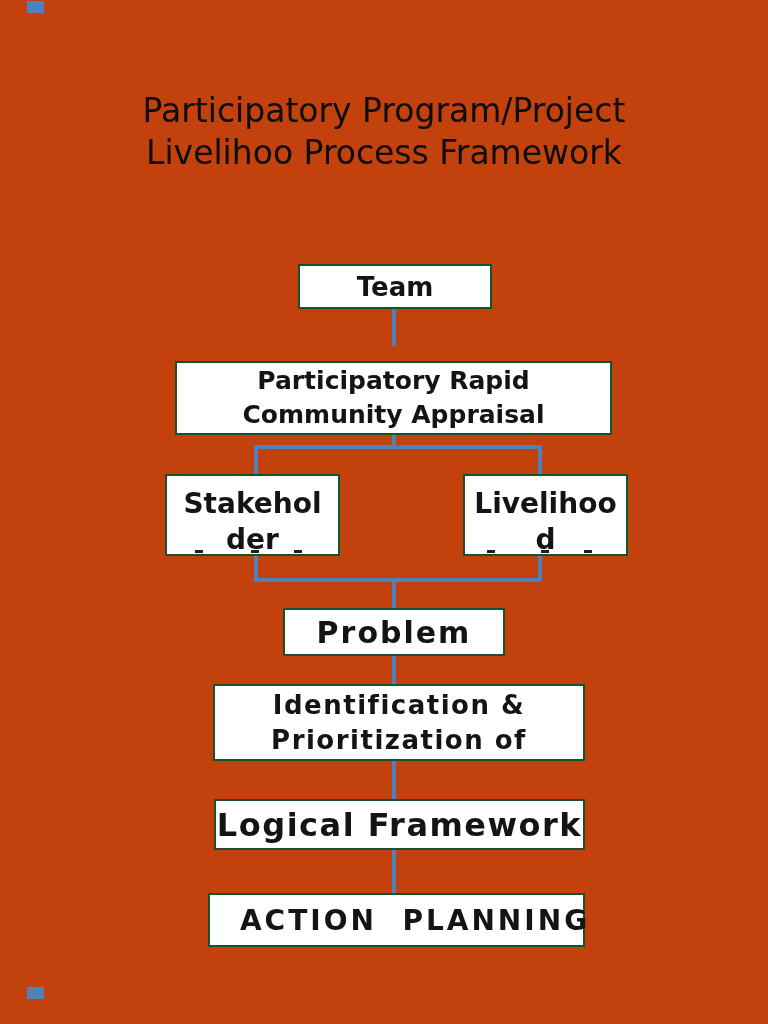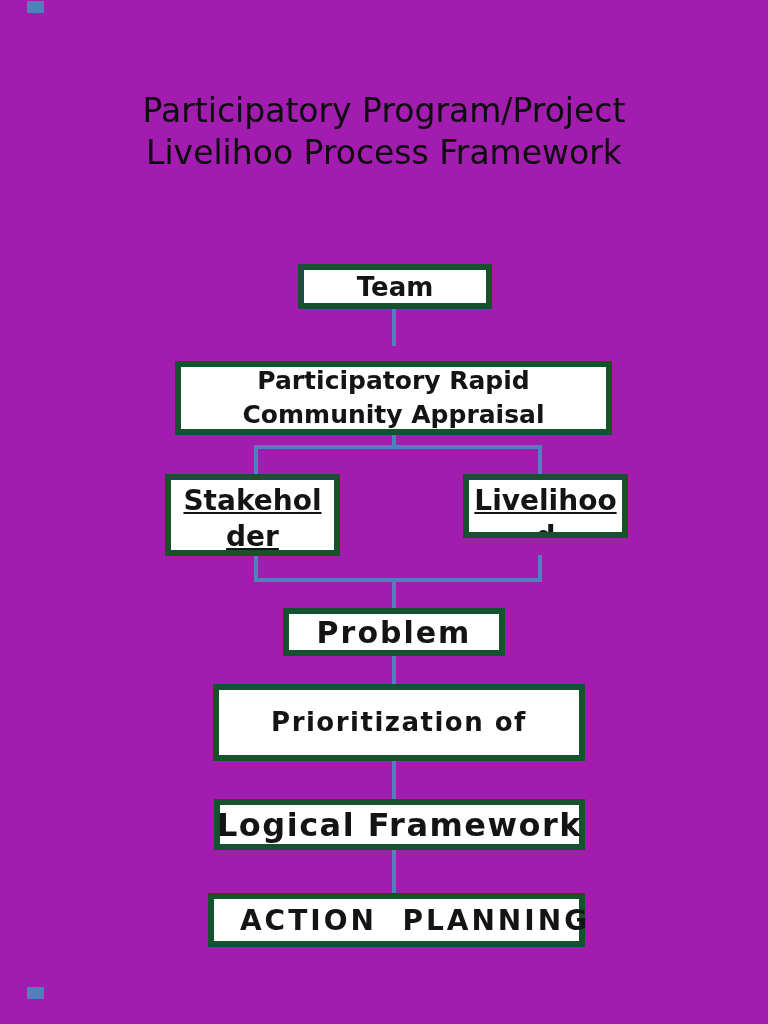--- a/index.html
+++ b/index.html
@@ -1,36 +1,36 @@
 <!DOCTYPE html>
 <html><head>
 <meta charset="utf-8">
 <style>
   html,body{margin:0;padding:0;background:#ffffff;}
   .page{
-    position:relative;width:768px;height:1024px;background:#a21caf;
+    position:relative;width:768px;height:1024px;background:#c2410c;
     font-family:"DejaVu Sans","Liberation Sans",sans-serif;overflow:hidden;
   }
   .title{
     position:absolute;left:0;top:90px;width:768px;text-align:center;
     font-size:33px;line-height:42px;font-weight:400;color:#0d0d0d;
     font-family:"DejaVu Sans","Liberation Sans",sans-serif;
   }
   .node{
-    position:absolute;box-sizing:border-box;border:6px solid #14532d;
+    position:absolute;box-sizing:border-box;border:2px solid #14532d;
     background:#ffffff;display:flex;flex-direction:column;align-items:center;
     justify-content:center;color:#141414;font-weight:700;text-align:center;
   }
   .node-line{white-space:pre;}
   .connector{position:absolute;background:#4f81bd;}
   .marker{position:absolute;width:17px;height:12px;background:#4f81bd;}
   
   .n-team{font-size:26px;}
   .n-prca{font-size:25px;line-height:34px;}
-  .n-clip{font-size:28px;line-height:36px;justify-content:flex-start;padding-top:3px;text-decoration:underline;}
+  .n-clip{font-size:28px;line-height:36px;justify-content:flex-start;padding-top:10px;}
   .n-problem{font-size:30px;letter-spacing:2px;}
   .n-ident{font-size:26px;line-height:35px;letter-spacing:1.5px;}
   .n-logical{font-size:32px;letter-spacing:1.5px;}
   .n-action{font-size:28px;letter-spacing:3px;}
   .clip-dash{position:absolute;width:8px;height:3px;background:#1f1f1f;top:74px;}
 </style>
 </head>
 <body>
 
 <div class="page">
@@ -66,33 +66,34 @@
   </div>
 
   <div class="node n-clip" style="left:165px;top:474px;width:175px;height:82px;overflow:hidden;">
     <div class="node-line">Stakehol</div>
     <div class="node-line">der</div>
     <div class="clip-dash" style="left:28px;"></div>
     <div class="clip-dash" style="left:84px;"></div>
     <div class="clip-dash" style="left:127px;"></div>
   </div>
 
-  <div class="node n-clip" style="left:463px;top:474px;width:165px;height:64px;overflow:hidden;">
+  <div class="node n-clip" style="left:463px;top:474px;width:165px;height:82px;overflow:hidden;">
     <div class="node-line">Livelihoo</div>
     <div class="node-line">d</div>
     <div class="clip-dash" style="left:22px;"></div>
     <div class="clip-dash" style="left:76px;"></div>
     <div class="clip-dash" style="left:119px;"></div>
   </div>
 
   <div class="node n-problem" style="left:283px;top:608px;width:222px;height:48px;">
     <div class="node-line">Problem</div>
   </div>
 
   <div class="node n-ident" style="left:213px;top:684px;width:372px;height:77px;">
+    <div class="node-line">Identification &amp;</div>
     <div class="node-line">Prioritization of</div>
   </div>
 
   <div class="node n-logical" style="left:214px;top:799px;width:371px;height:51px;">
     <div class="node-line">Logical Framework</div>
   </div>
 
   <div class="node n-action" style="left:208px;top:893px;width:377px;height:54px;padding-left:37px;">
     <div class="node-line">ACTION  PLANNING</div>
   </div>

